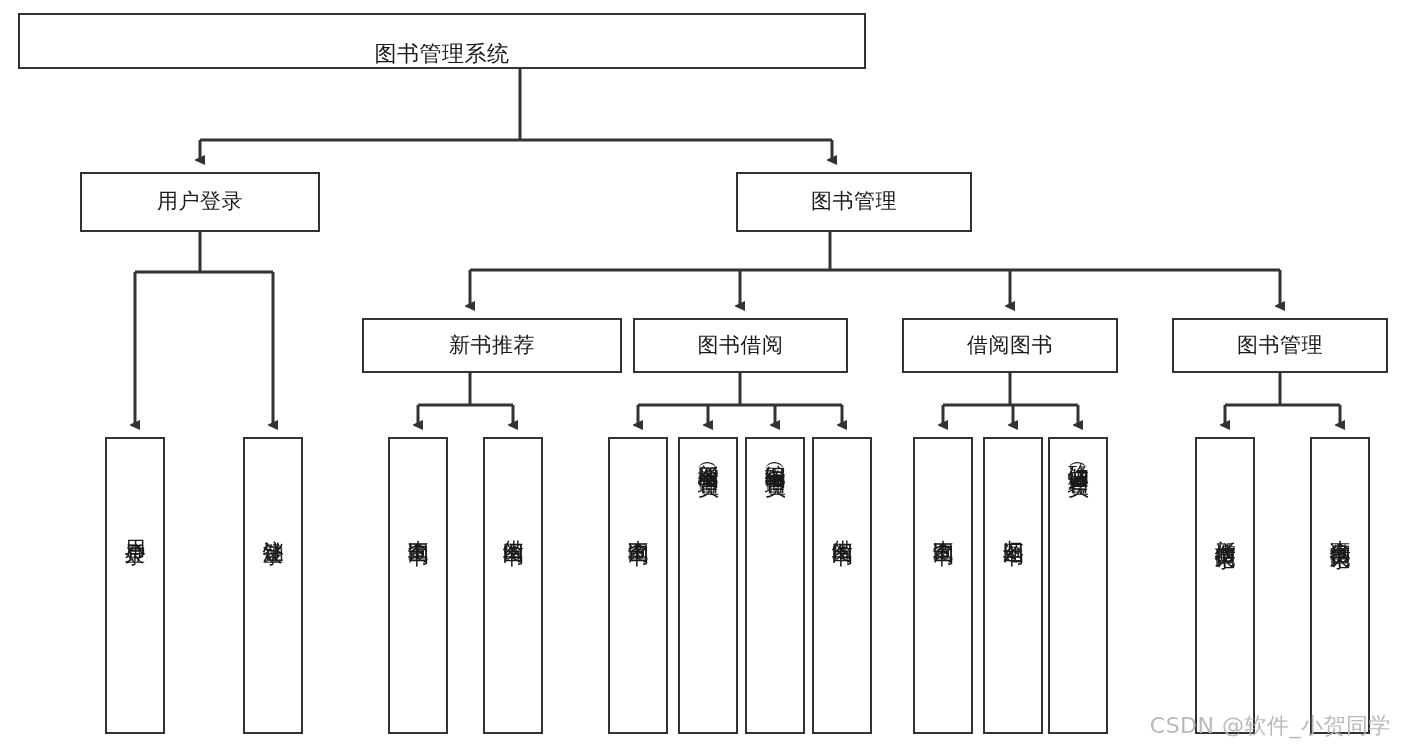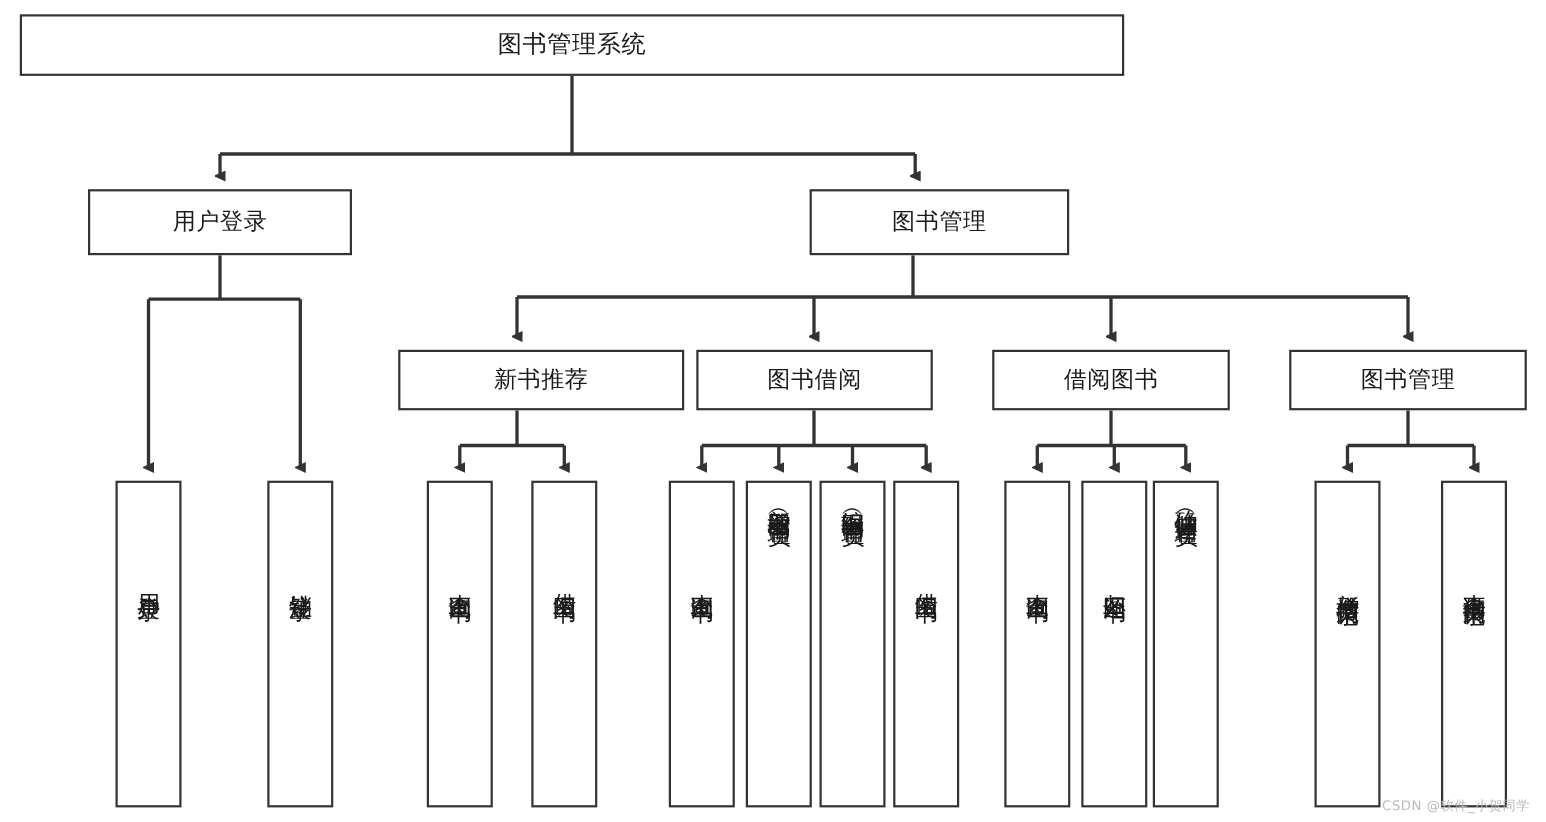--- a/index.html
+++ b/index.html
@@ -60,21 +60,21 @@
   .leaf-mid .vtext {
     margin-top: 78px;
   }
   .leaf-top .vtext {
     margin-top: 2px;
   }
   .watermark {
     position: absolute;
     right: 14px;
     bottom: 6px;
-    font-size: 12px;
+    font-size: 22px;
     color: #b9b9b9;
     white-space: nowrap;
     letter-spacing: 0.5px;
   }
 </style>
 </head>
 <body>
 
 <div id="diagram-root">
 
@@ -121,21 +121,21 @@
       <path d="M1013,405 L1013,425" marker-end="url(#arrow)"></path>
       <path d="M1078,405 L1078,425" marker-end="url(#arrow)"></path>
 
       <path d="M1280,373 L1280,405"></path>
       <path d="M1225,405 L1340,405"></path>
       <path d="M1225,405 L1225,425" marker-end="url(#arrow)"></path>
       <path d="M1340,405 L1340,425" marker-end="url(#arrow)"></path>
     </g>
   </svg>
 
-  <div class="node node-h node-root" id="node-root" style="left: 18px; top: 13px; width: 1004px; height: 56px;">
+  <div class="node node-h node-root" id="node-root" style="left: 18px; top: 13px; width: 848px; height: 56px; align-items: flex-end;">
     <span>图书管理系统</span>
   </div>
 
   <div id="level1-container">
       <div class="node node-h" style="left: 80px; top: 172px; width: 240px; height: 60px;">
         <span>用户登录</span>
       </div>
       <div class="node node-h" style="left: 712px; top: 172px; width: 236px; height: 60px; margin-left: 24px;">
         <span>图书管理</span>
       </div>

